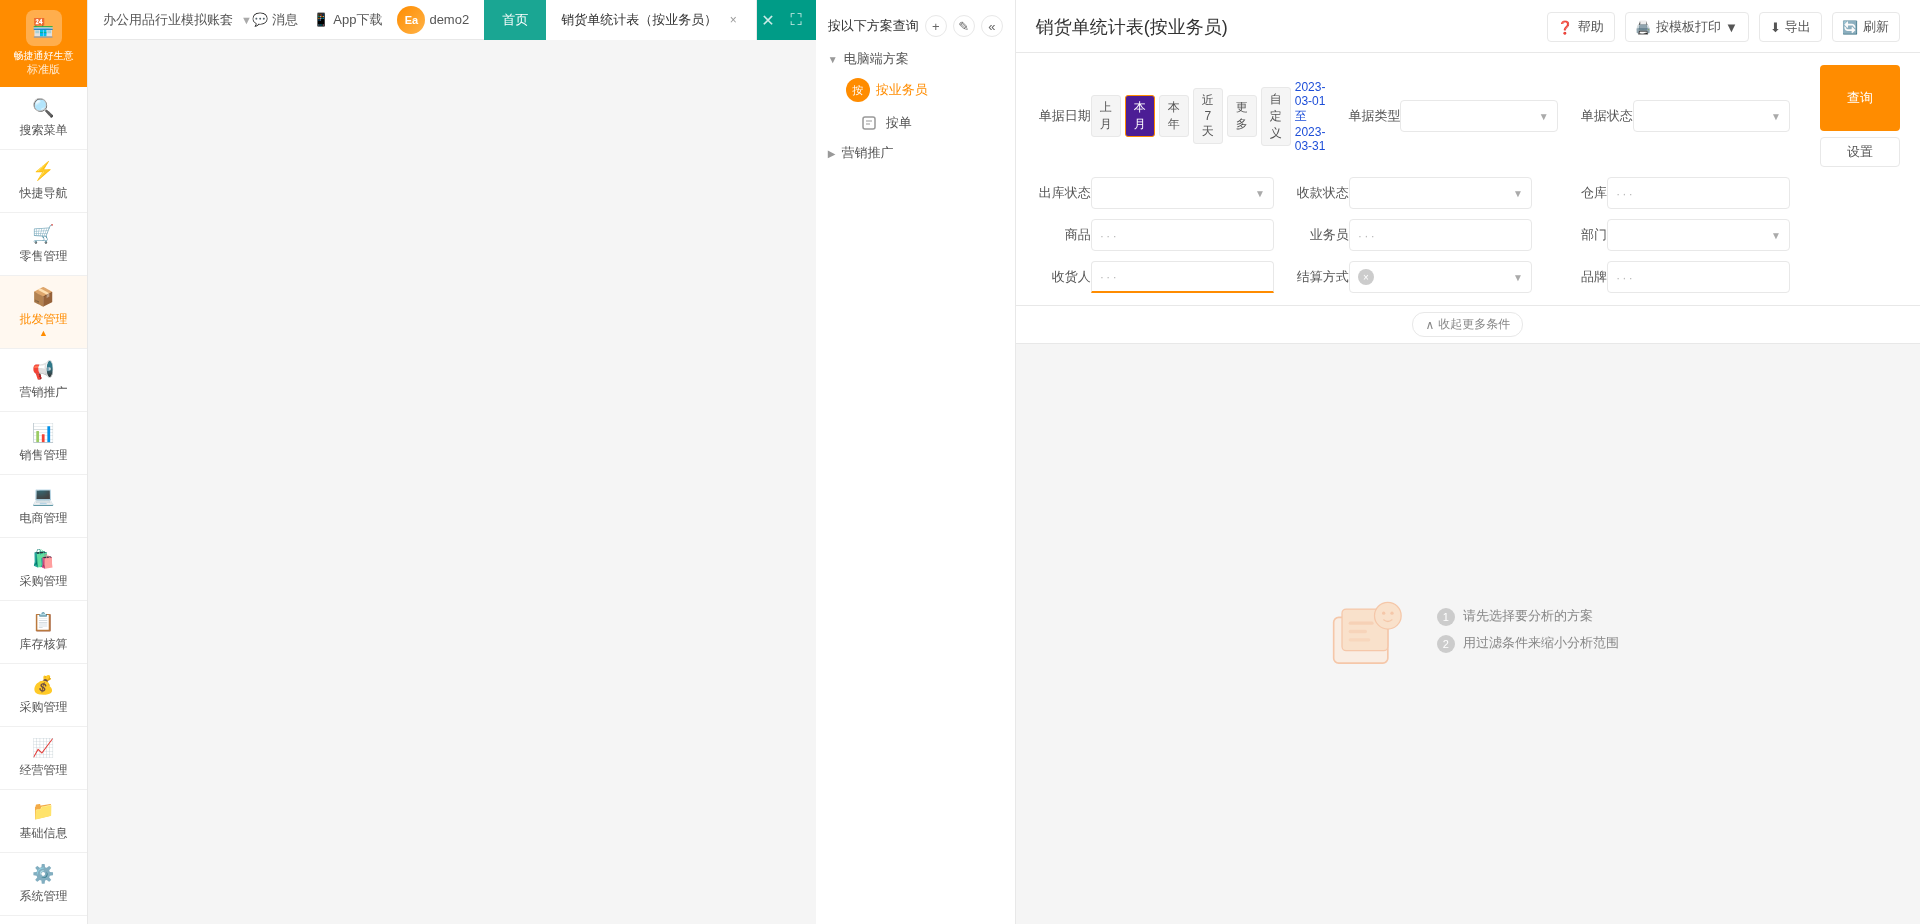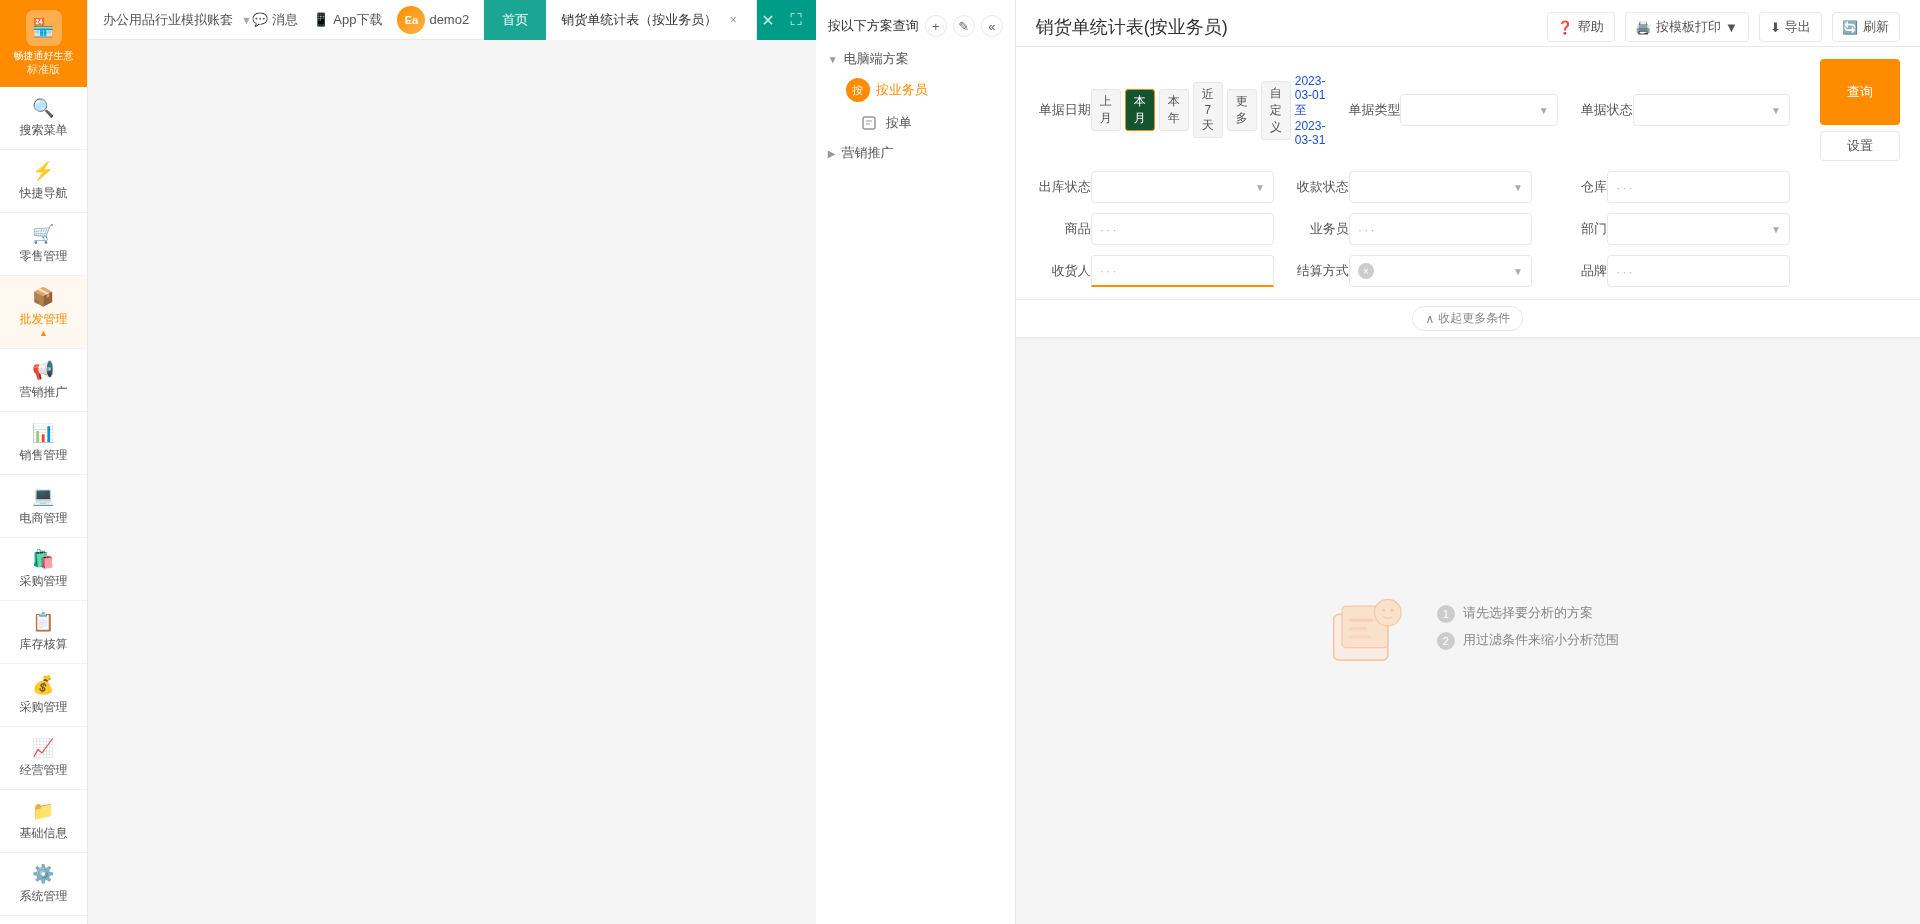--- a/index.html
+++ b/index.html
@@ -218,21 +218,21 @@
     .right-content {
       flex: 1;
       display: flex;
       flex-direction: column;
       overflow: hidden;
     }
 
     
     .page-header {
       background: #fff;
-      padding: 12px 20px 4px;
+      padding: 12px 20px 10px;
       border-bottom: 1px solid #e8e8e8;
       display: flex;
       align-items: center;
       justify-content: space-between;
     }
     .page-title { font-size: 18px; font-weight: 500; color: #333; }
     .page-header-actions {
       display: flex; gap: 10px; align-items: center;
     }
     .page-action-btn {
@@ -294,21 +294,21 @@
     }
     .date-btn {
       padding: 3px 8px;
       border-radius: 3px;
       font-size: 12px;
       cursor: pointer;
       color: #555;
       background: #f5f5f5;
       border: 1px solid #e8e8e8;
     }
-    .date-btn.active { background: #14532d; color: #fff; border-color: #ff8c00; }
+    .date-btn.active { background: #4c1d95; color: #fff; border-color: #ff8c00; }
     .date-range {
       font-size: 12px; color: #1d4ed8;
     }
 
     
     .collapse-row {
       display: flex;
       justify-content: center;
       padding: 6px 0;
       background: #fff;

